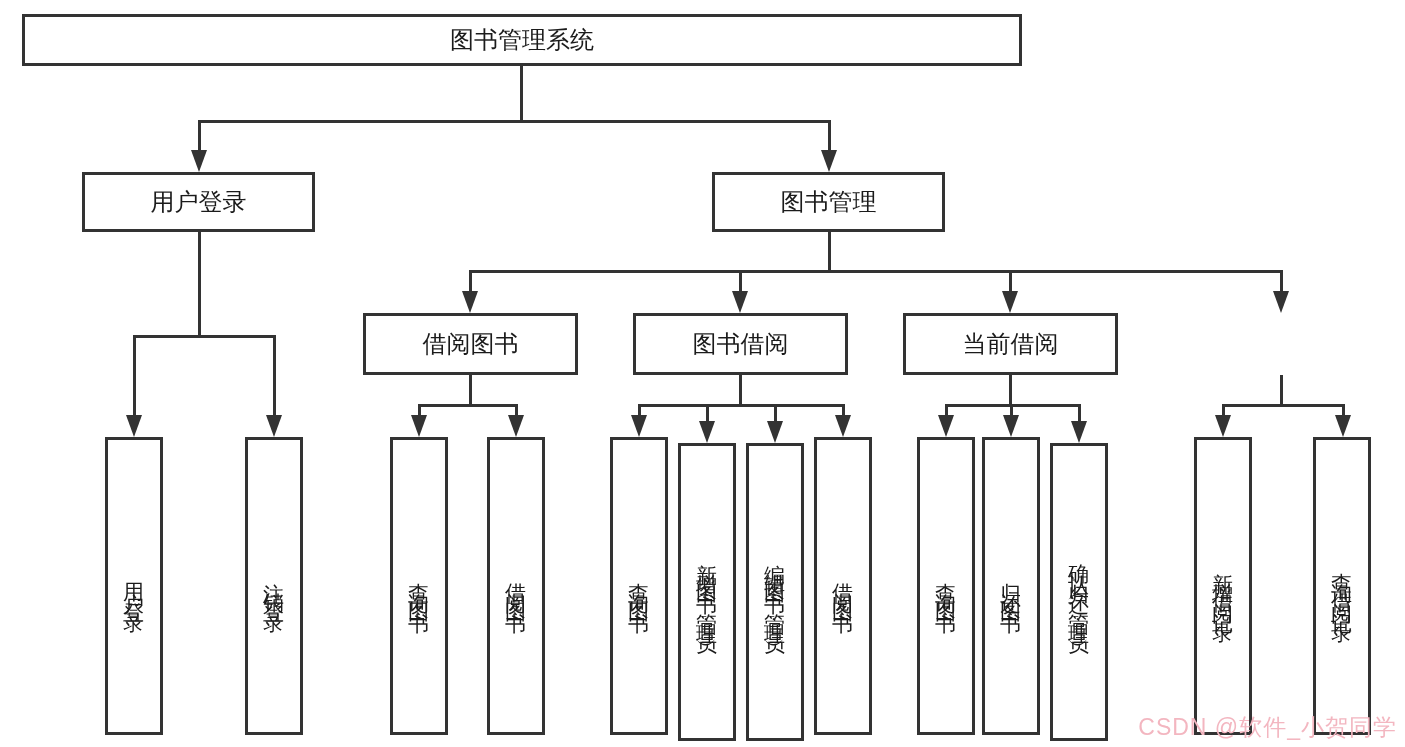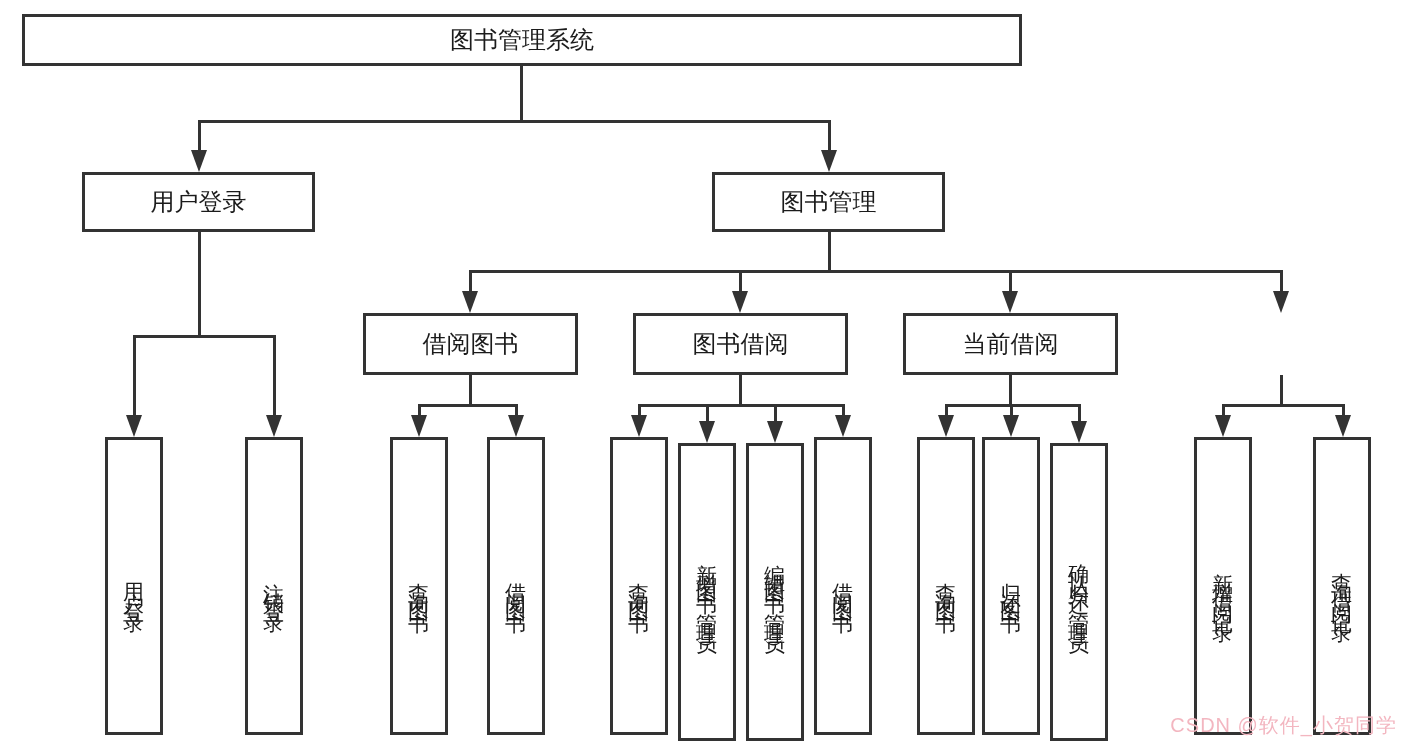--- a/index.html
+++ b/index.html
@@ -37,21 +37,21 @@
     position:absolute;
     width:0;height:0;
     border-left:8px solid transparent;
     border-right:8px solid transparent;
     border-top:22px solid #333333;
     z-index:3;
   }
   .watermark{
     position:absolute;
     right:8px;top:712px;
-    font-size:20px;
+    font-size:23px;
     letter-spacing:1px;
     color:#f3b6c0;
     z-index:5;
     white-space:nowrap;
   }
 </style>
 </head>
 <body>
 
 <div id="canvas">

